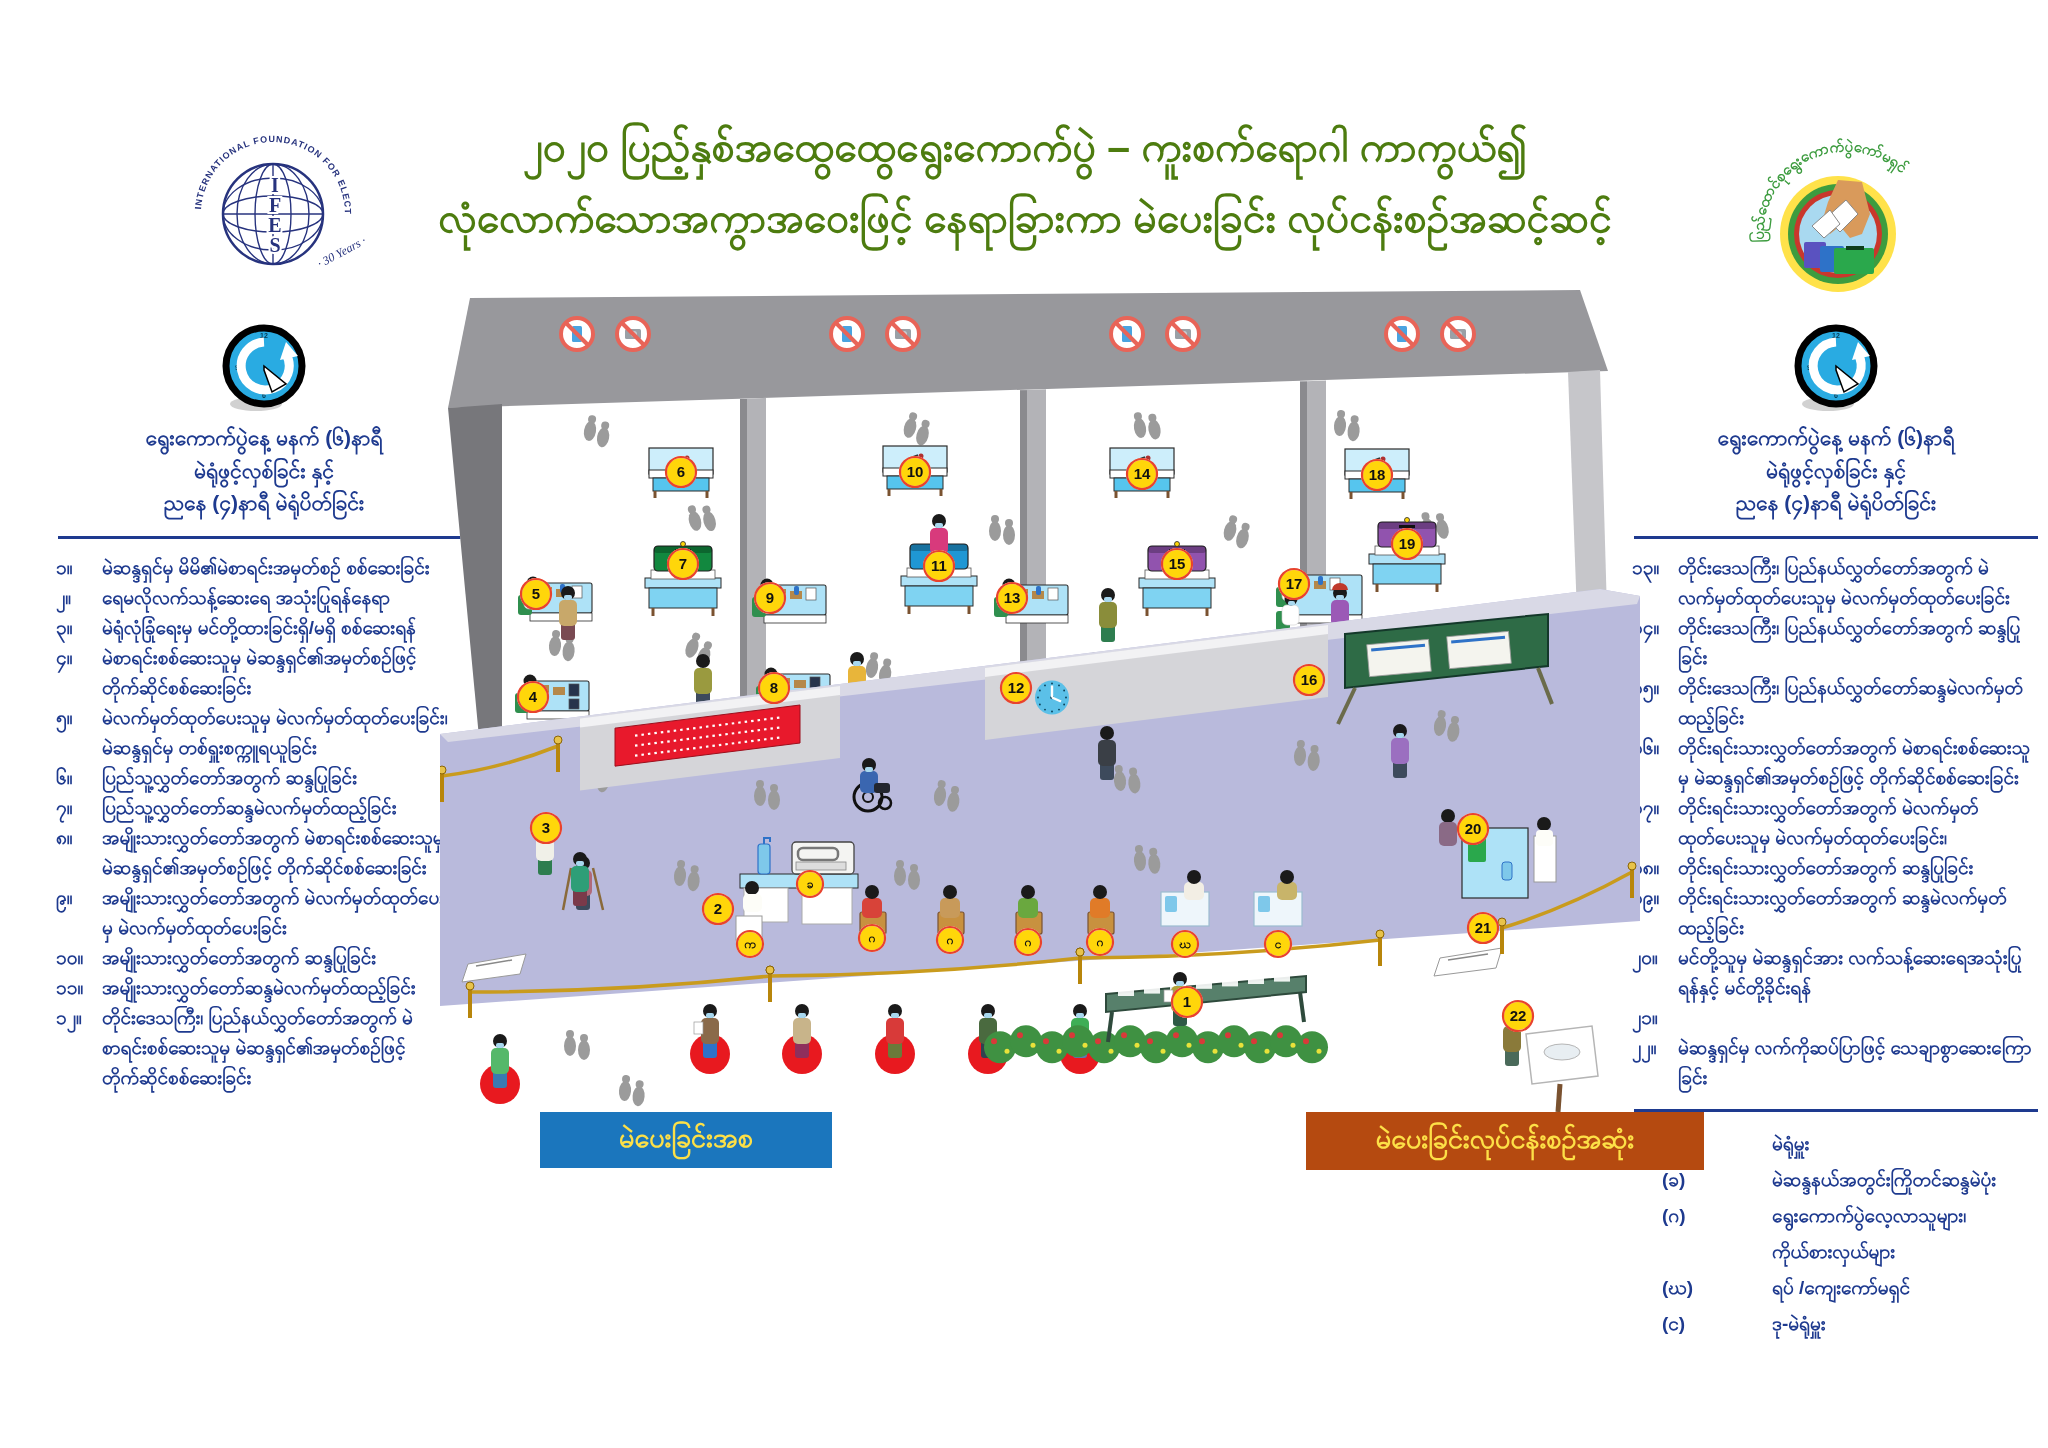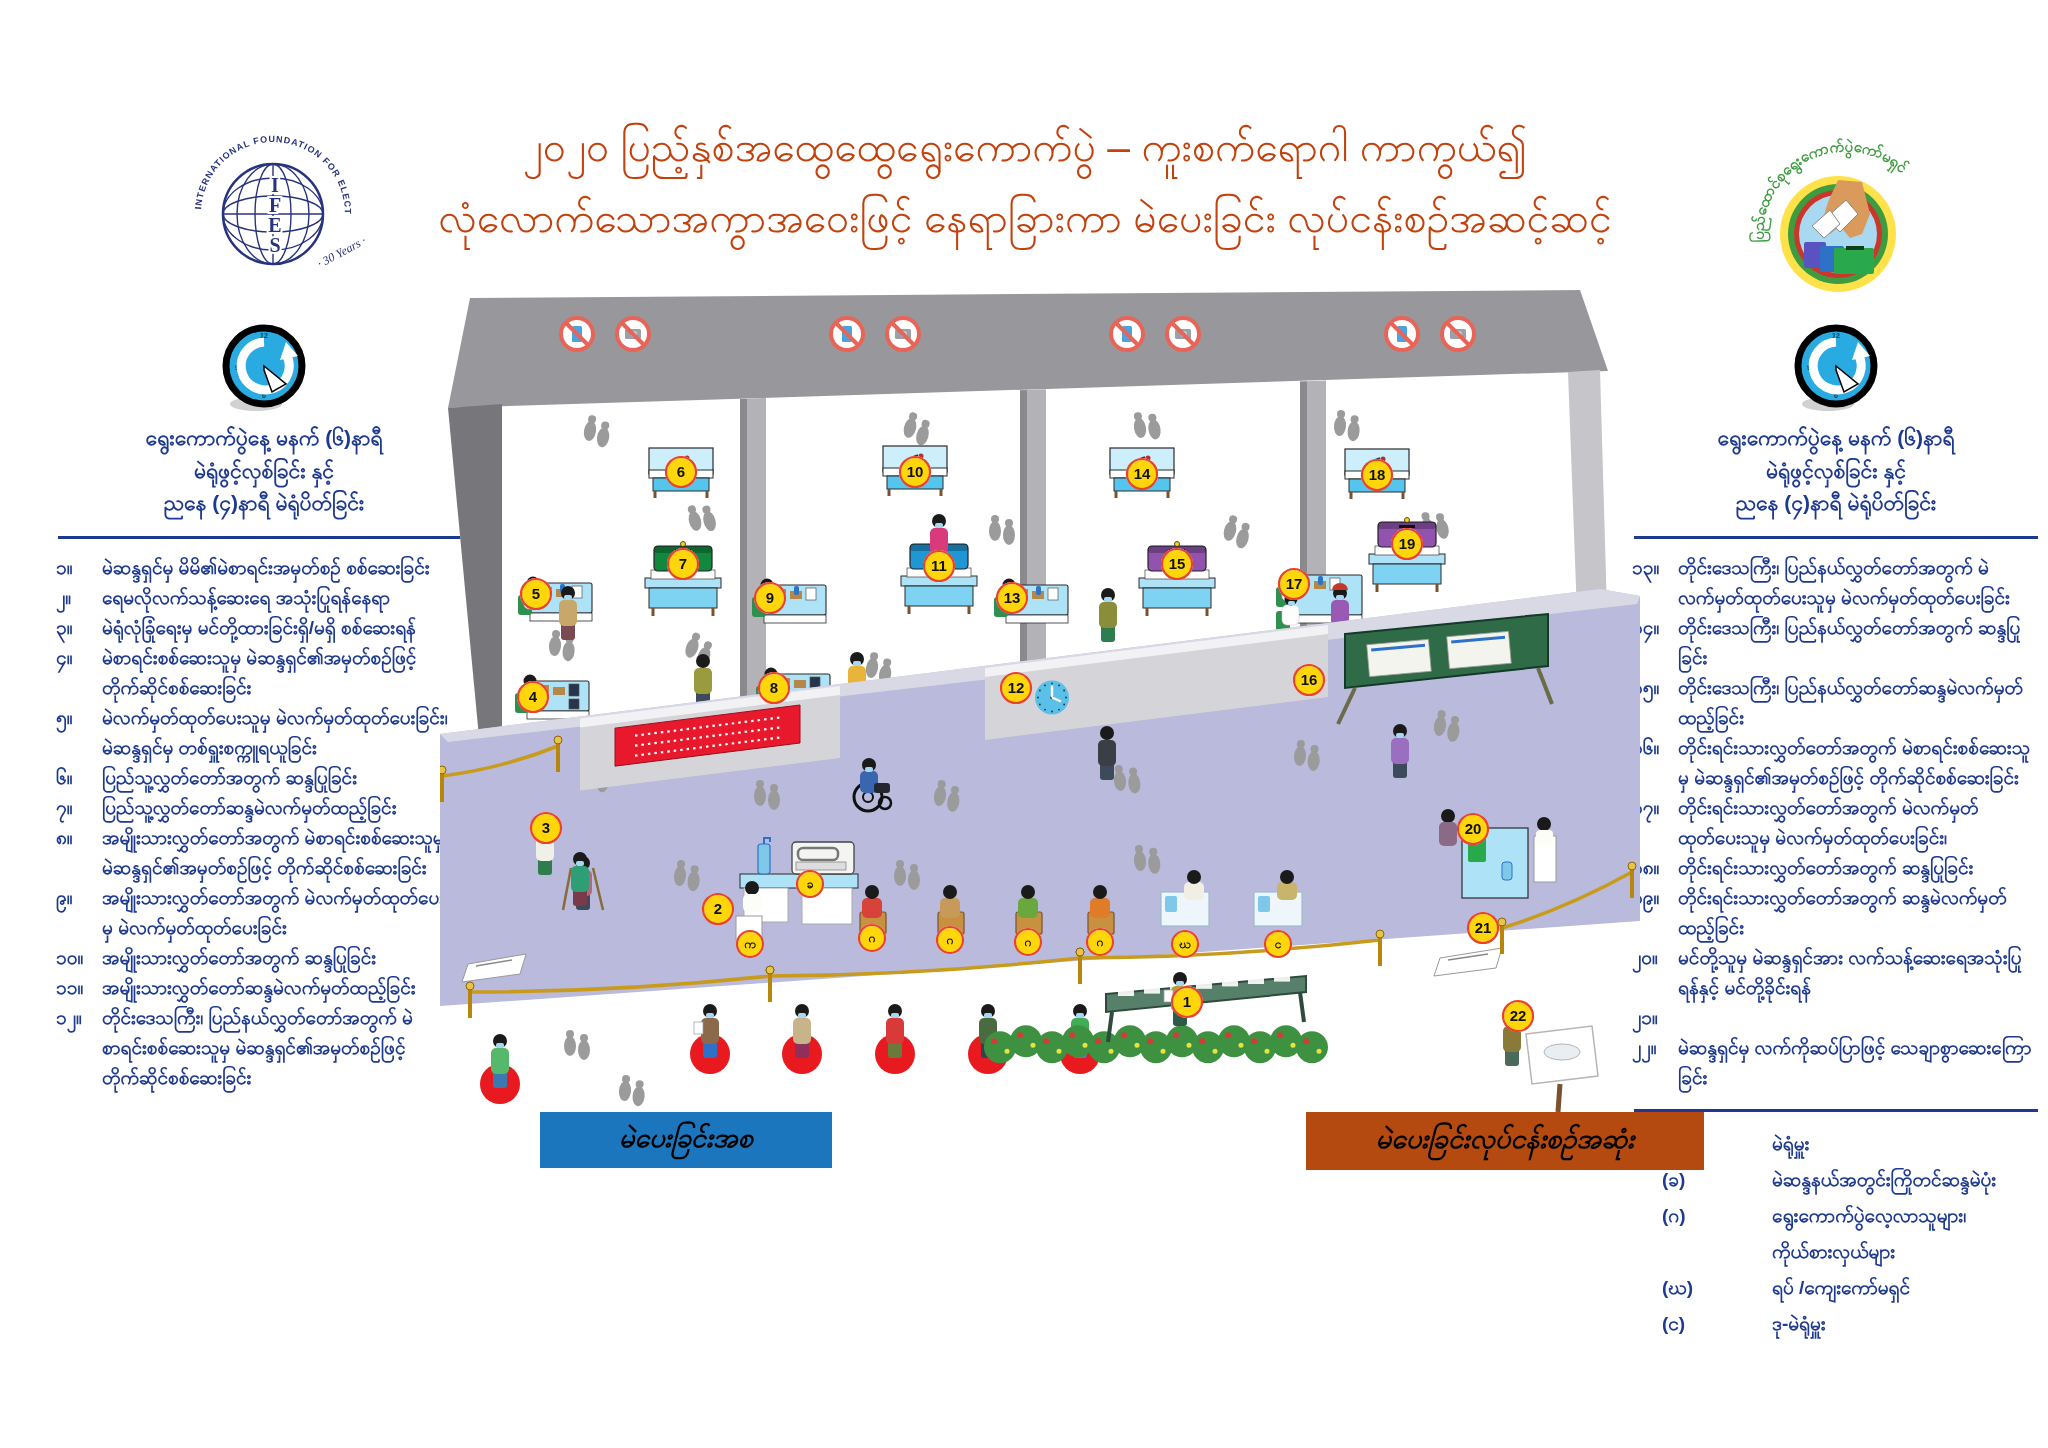--- a/index.html
+++ b/index.html
@@ -2,39 +2,39 @@
 <html><head>
 <meta charset="utf-8">
 <style>
   html,body{margin:0;padding:0;}
   body{
     width:2048px;height:1448px;position:relative;background:#ffffff;
     font-family:"Liberation Sans", sans-serif;overflow:hidden;
   }
   .page-title{
     position:absolute;left:340px;top:112px;width:1370px;text-align:center;
-    color:#c2410c;font-weight:normal;font-size:41px;line-height:1.72;
+    color:#4d7c0f;font-weight:bold;font-size:41px;line-height:1.72;
   }
   .logo-box{position:absolute;}
   .side-panel{position:absolute;width:416px;color:#1e3a8f;}
   .clock-wrap{text-align:center;}
   .schedule{color:#1e3a8f;font-weight:bold;font-size:21px;text-align:center;line-height:1.55;margin-top:0;}
   .rule{border:none;border-top:3px solid #1e3a8f;margin:16px 2px 14px 2px;}
   .plist{font-size:19px;font-weight:bold;line-height:1.58;}
   .plist .row{display:flex;align-items:flex-start;}
   .plist .num{flex:0 0 46px;}
   .plist .txt{flex:1;}
   .legend{margin-top:10px;font-size:19px;font-weight:bold;line-height:1.9;}
   .legend .row{display:flex;}
   .legend .lkey{flex:0 0 74px;padding-left:30px;}
   .legend .ltxt{flex:1;margin-left:36px;}
   #diagram-wrap{position:absolute;left:440px;top:276px;width:1200px;height:904px;}
   .flow-label{
-    position:absolute;color:#000000;font-weight:bold;font-size:27px;
-    display:flex;align-items:center;justify-content:center;text-align:center;font-style:italic;
+    position:absolute;color:#fde047;font-weight:bold;font-size:27px;
+    display:flex;align-items:center;justify-content:center;text-align:center;
   }
   #start-label{left:540px;top:1112px;width:292px;height:56px;background:#1b76bd;}
   #end-label{left:1306px;top:1112px;width:398px;height:58px;background:#b54a10;}
 </style>
 </head>
 <body>
 
 <div class="page-title">
   <div>၂၀၂၀ ပြည့်နှစ်အထွေထွေရွေးကောက်ပွဲ – ကူးစက်ရောဂါ ကာကွယ်၍</div>
   <div>လုံလောက်သောအကွာအဝေးဖြင့် နေရာခြားကာ မဲပေးခြင်း လုပ်ငန်းစဉ်အဆင့်ဆင့်</div>

